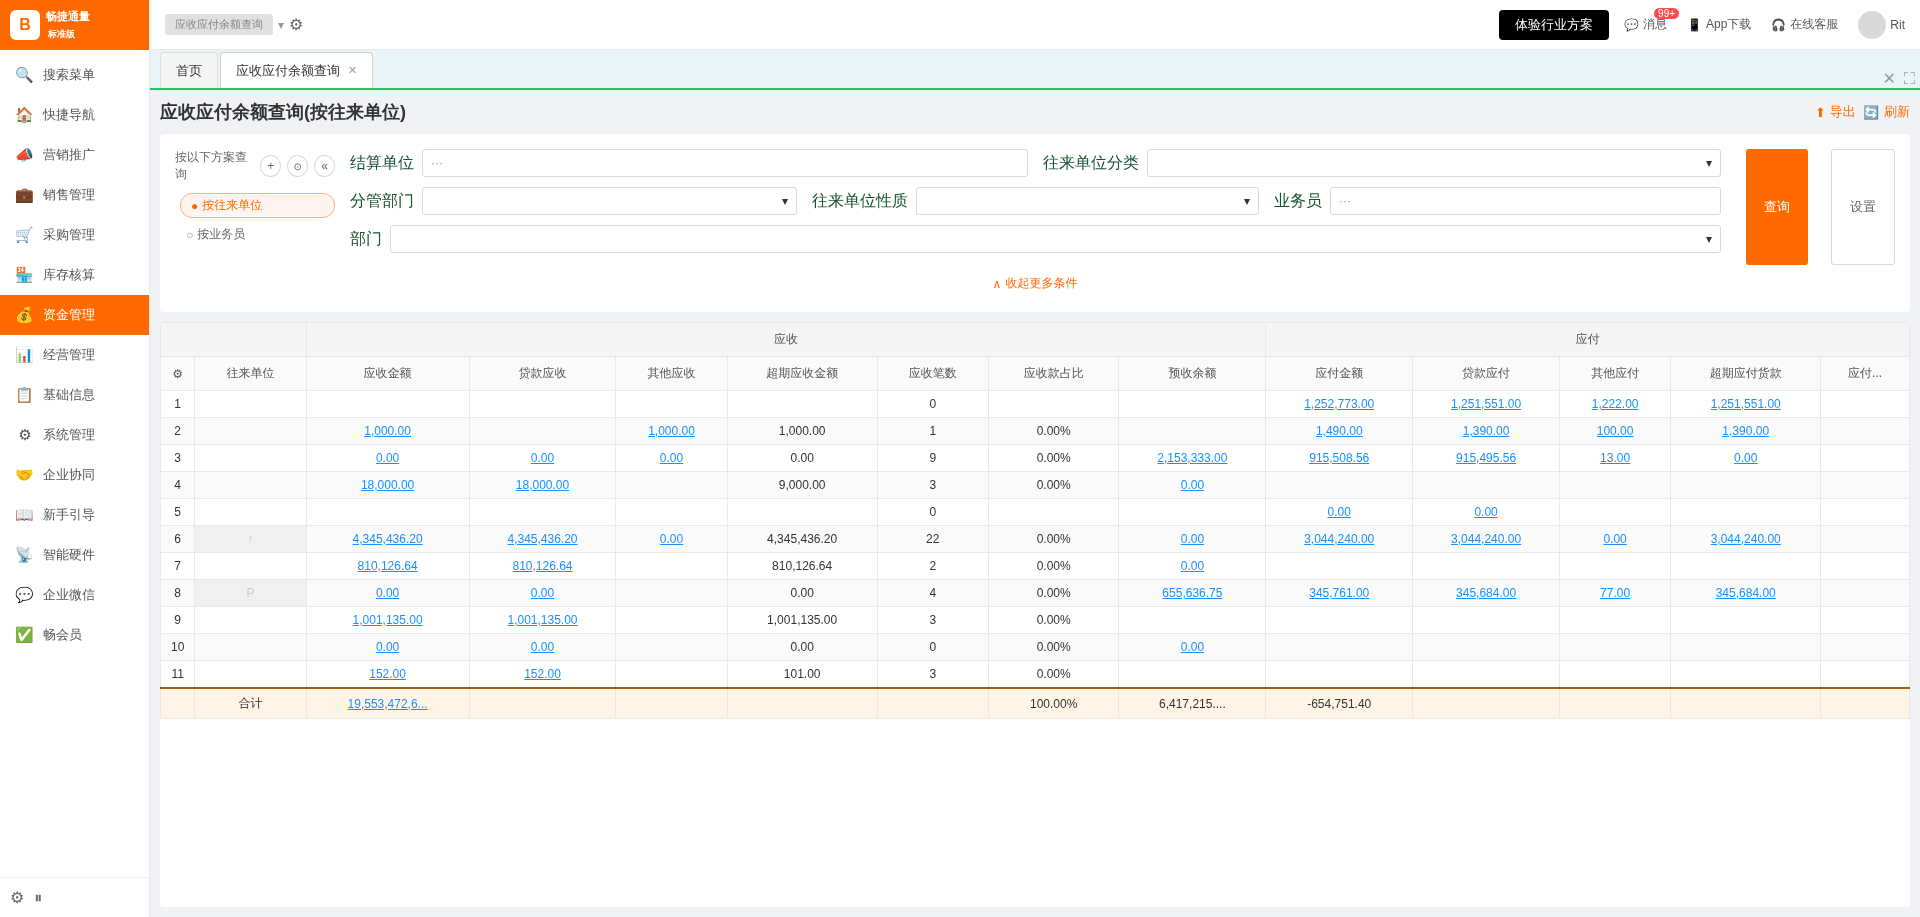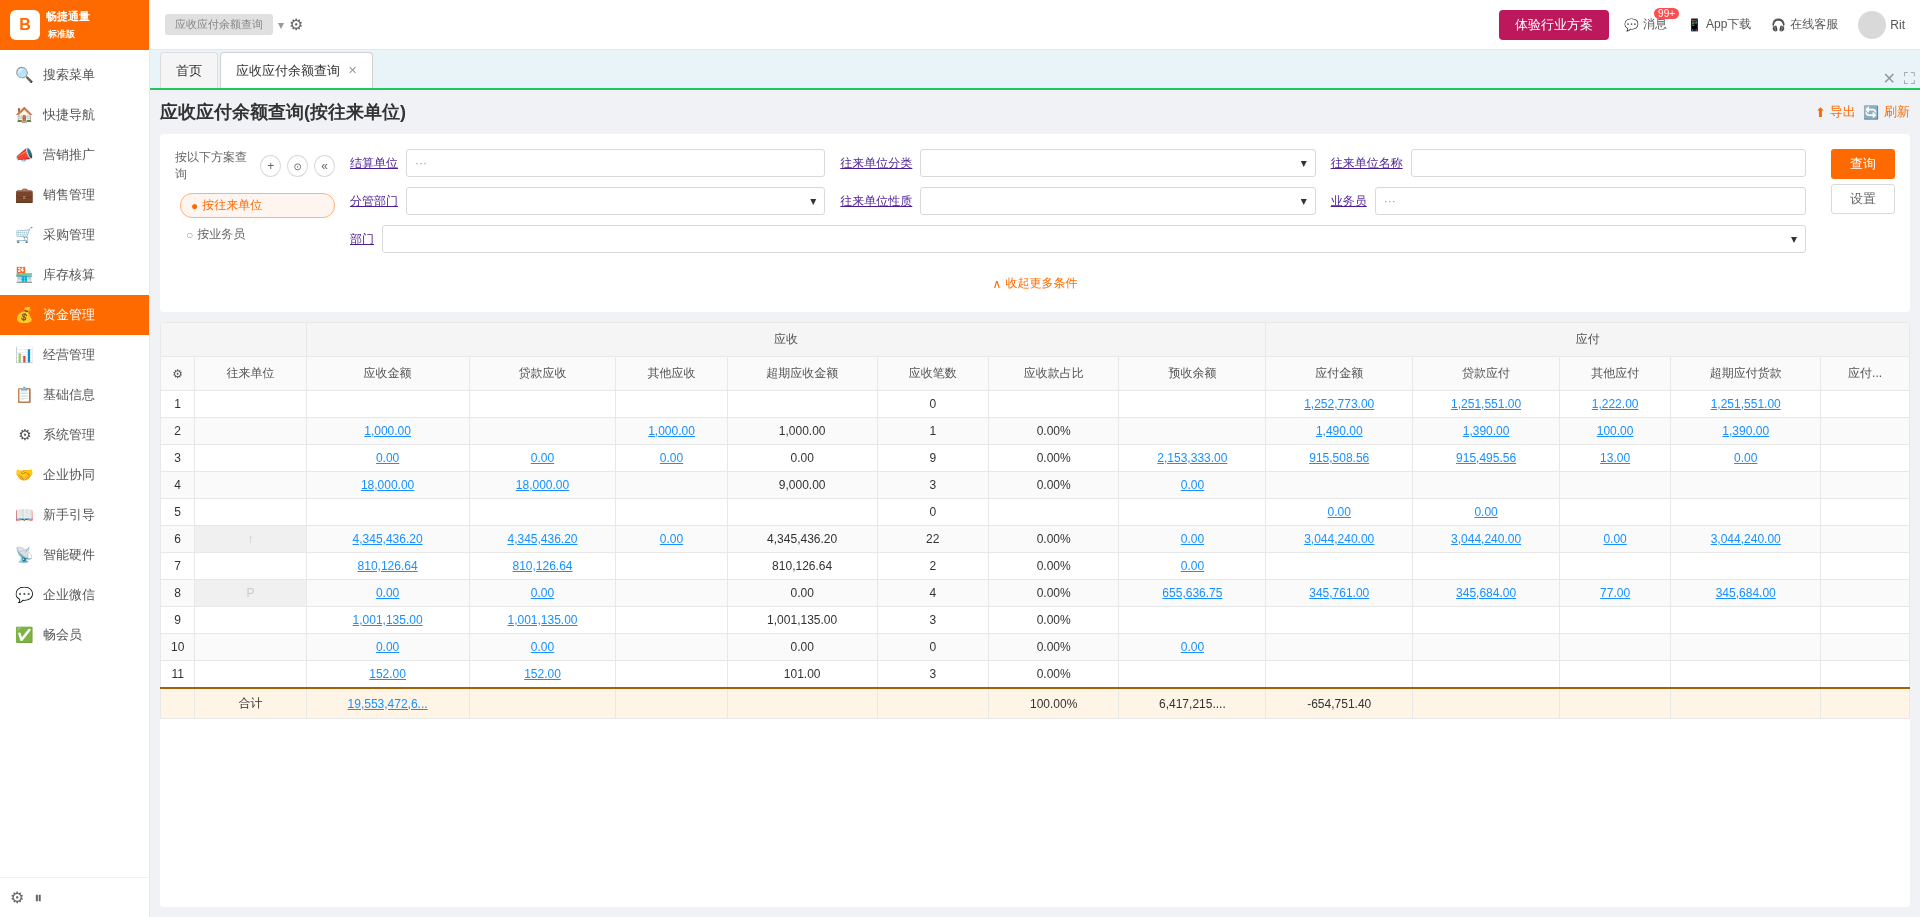--- a/index.html
+++ b/index.html
@@ -22,21 +22,21 @@
 
     
     .main-area { flex: 1; display: flex; flex-direction: column; overflow: hidden; }
 
     
     .top-header { height: 50px; background: #fff; display: flex; align-items: center; padding: 0 15px; border-bottom: 1px solid #e8e8e8; gap: 15px; flex-shrink: 0; }
     .breadcrumb-area { flex: 1; display: flex; align-items: center; gap: 5px; }
     .breadcrumb-text { color: #999; font-size: 12px; background: #f5f5f5; padding: 3px 10px; border-radius: 3px; }
     .header-dropdown { color: #999; font-size: 12px; }
     .header-gear { color: #666; font-size: 16px; cursor: pointer; }
-    .promo-btn { background: #be185d; color: #fff; border: none; padding: 6px 16px; border-radius: 4px; font-size: 13px; cursor: pointer; }
+    .promo-btn { background: #000000; color: #fff; border: none; padding: 6px 16px; border-radius: 4px; font-size: 13px; cursor: pointer; }
     .header-actions { display: flex; align-items: center; gap: 20px; margin-left: auto; }
     .header-action-item { display: flex; align-items: center; gap: 4px; cursor: pointer; color: #555; font-size: 12px; position: relative; }
     .badge-red { background: #ff4d4f; color: #fff; border-radius: 10px; font-size: 10px; padding: 0 4px; position: absolute; top: -8px; right: -12px; }
     .user-avatar { width: 28px; height: 28px; background: #d9d9d9; border-radius: 50%; }
 
     
     .tabs-bar { height: 40px; background: #e8f4f8; display: flex; align-items: flex-end; padding: 0 0 0 0; flex-shrink: 0; border-bottom: 2px solid #22c55e; }
     .tab-item { height: 36px; padding: 0 15px; display: flex; align-items: center; cursor: pointer; background: #f5f5f5; border: 1px solid #ddd; border-bottom: none; margin-right: 2px; border-radius: 4px 4px 0 0; font-size: 13px; color: #666; }
     .tab-item.active { background: #fff; color: #333; border-color: #d0d0d0; }
     .tab-item .tab-close { margin-left: 8px; color: #999; font-size: 11px; }
@@ -53,26 +53,26 @@
 
     
     .filter-area { background: #fff; border-radius: 4px; padding: 15px; margin-bottom: 10px; }
     .filter-row { display: flex; align-items: center; gap: 15px; margin-bottom: 10px; }
     .filter-row:last-child { margin-bottom: 12px; }
     .filter-icon-btn { width: 22px; height: 22px; border: 1px solid #d9d9d9; border-radius: 50%; display: flex; align-items: center; justify-content: center; cursor: pointer; color: #666; font-size: 12px; }
     .filter-scheme { background: #fff5f0; border: 1px solid #ffb07c; border-radius: 12px; padding: 3px 10px; display: flex; align-items: center; gap: 4px; color: #ff6a00; font-size: 12px; cursor: pointer; }
     .filter-scheme-plain { display: flex; align-items: center; gap: 4px; color: #666; font-size: 12px; cursor: pointer; padding: 3px 6px; }
 
     .filter-field-group { display: flex; align-items: center; flex: 1; }
-    .filter-field-label { color: #4c1d95; font-size: 12px; white-space: nowrap; margin-right: 8px; text-decoration: underline; }
+    .filter-field-label { color: #14532d; font-size: 16px; white-space: nowrap; margin-right: 8px; }
     .filter-input { flex: 1; height: 28px; border: 1px solid #d9d9d9; border-radius: 3px; padding: 0 8px; font-size: 12px; color: #333; background: #fff; }
     .filter-input-dots { flex: 1; height: 28px; border: 1px solid #d9d9d9; border-radius: 3px; padding: 0 8px; font-size: 12px; color: #999; background: #fff; display: flex; align-items: center; }
     .filter-select { flex: 1; height: 28px; border: 1px solid #d9d9d9; border-radius: 3px; padding: 0 8px; font-size: 12px; background: #fff; appearance: none; position: relative; display: flex; align-items: center; justify-content: space-between; cursor: pointer; }
 
-    .filter-buttons { display: flex; flex-direction: column; gap: 5px; justify-content: flex-start; margin-left: 10px; }
+    .filter-buttons { display: flex; gap: 23px; justify-content: flex-start; margin-left: 10px; }
     .btn-query { background: #ff6a00; color: #fff; border: none; padding: 6px 18px; border-radius: 3px; cursor: pointer; font-size: 13px; }
     .btn-set { background: #fff; color: #666; border: 1px solid #d9d9d9; padding: 5px 18px; border-radius: 3px; cursor: pointer; font-size: 13px; }
 
     .collapse-btn { display: flex; align-items: center; justify-content: center; gap: 4px; color: #ff6a00; font-size: 12px; cursor: pointer; padding: 5px; }
 
     
     .table-container { flex: 1; overflow: auto; background: #fff; border-radius: 4px; }
     .data-table { width: 100%; border-collapse: collapse; font-size: 12px; }
     .data-table th { background: #fafafa; border: 1px solid #e8e8e8; padding: 8px 10px; text-align: center; color: #555; font-weight: normal; white-space: nowrap; position: sticky; top: 0; z-index: 1; }
     .data-table th.group-header { background: #f5f5f5; font-weight: 500; }
@@ -269,24 +269,20 @@
               <div class="filter-field-group">
                 <span class="filter-field-label">结算单位</span>
                 <div class="filter-input-dots" style="min-width:180px;">···</div>
               </div>
               <div class="filter-field-group">
                 <span class="filter-field-label">往来单位分类</span>
                 <div class="filter-select" style="min-width:180px; border:1px solid #d9d9d9; border-radius:3px; height:28px; padding:0 8px; display:flex; align-items:center; justify-content:space-between;">
                   <span></span>
                     <span>▾</span>
                 </div>
-              </div>
-              <div class="filter-field-group">
-                <span class="filter-field-label">往来单位名称</span>
-                <input class="filter-input" style="min-width: 180px;" type="text">
               </div>
             </div>
 
             <div class="filter-row">
               <div class="filter-field-group">
                 <span class="filter-field-label">分管部门</span>
                 <div class="filter-select" style="min-width:180px; border:1px solid #d9d9d9; border-radius:3px; height:28px; padding:0 8px; display:flex; align-items:center; justify-content:space-between;">
                   <span></span>
                     <span>▾</span>
                 </div>

